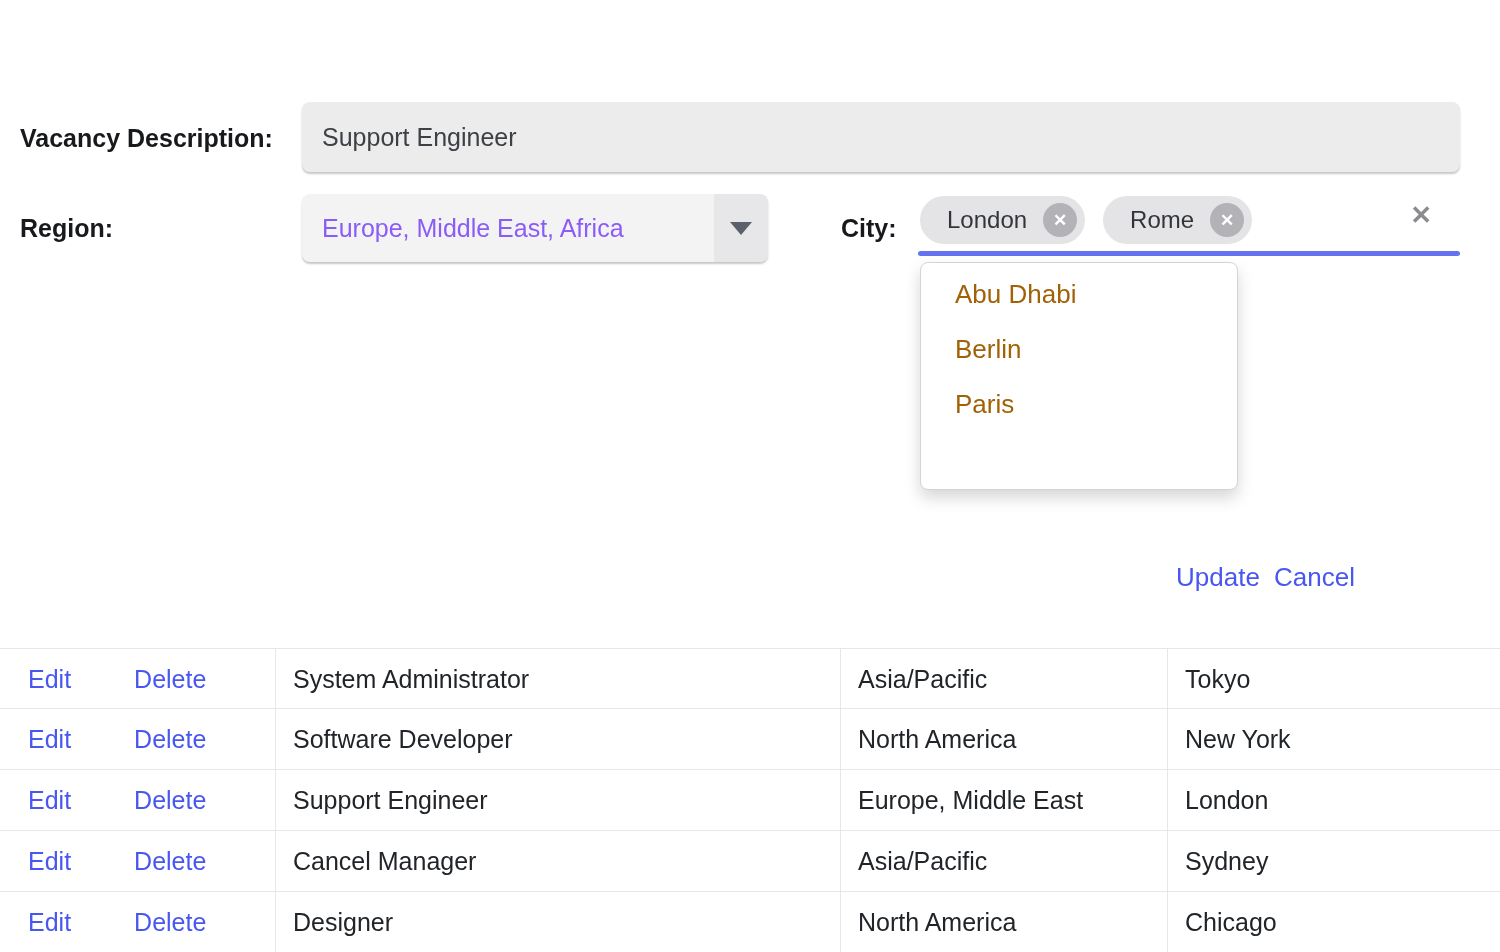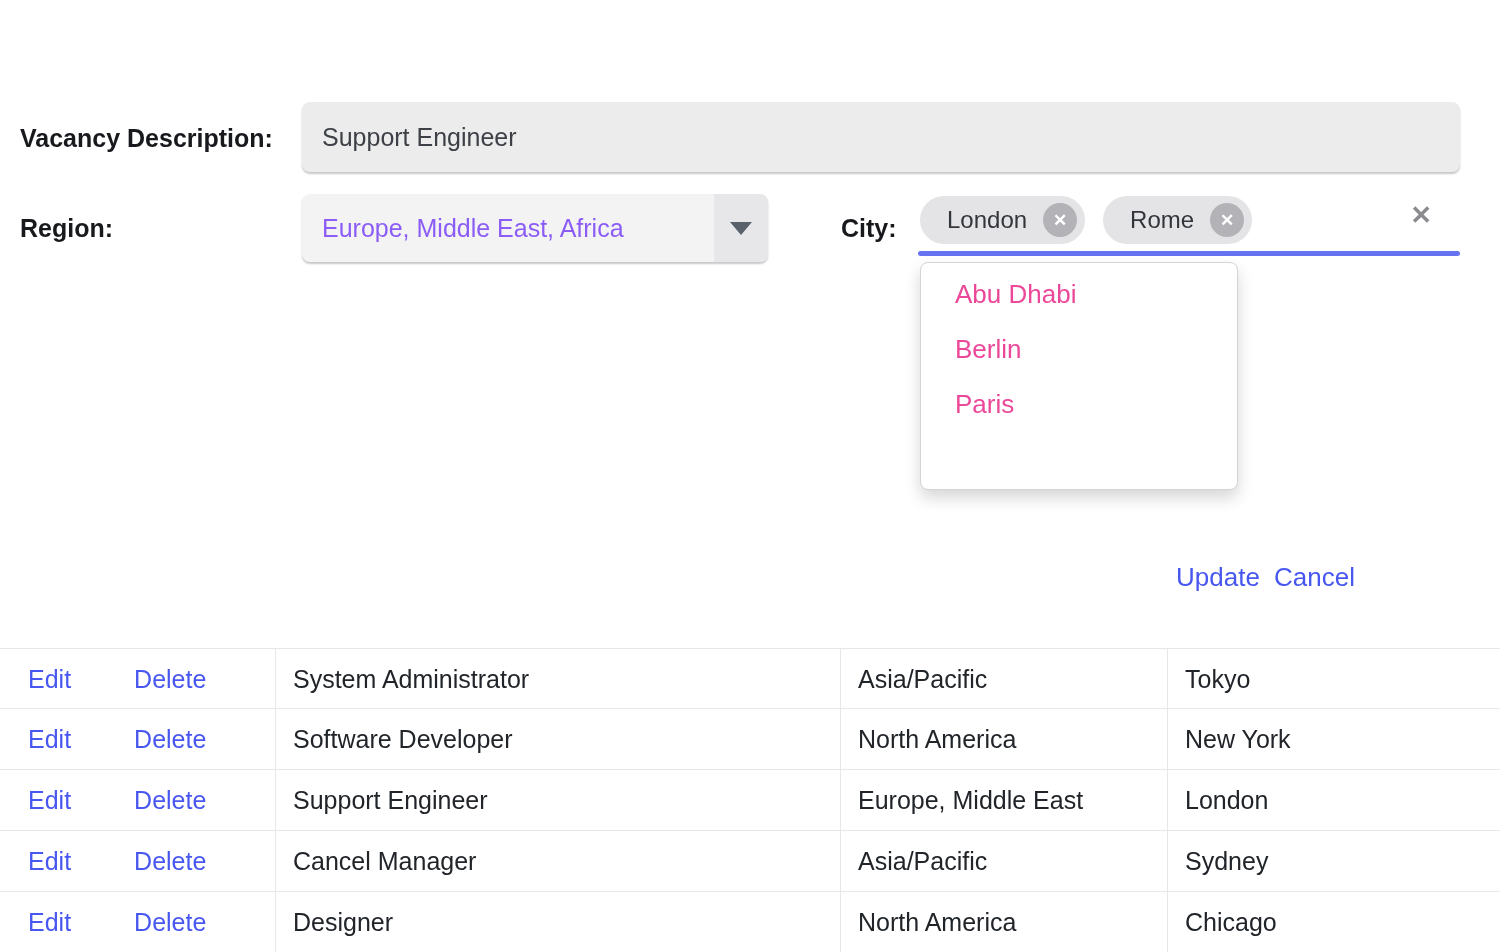--- a/index.html
+++ b/index.html
@@ -164,21 +164,21 @@
     border-radius: 8px;
     box-shadow: 0 8px 16px rgba(0,0,0,0.16);
     padding-top: 4px;
     z-index: 10;
   }
   .dropdown-item {
     height: 55px;
     line-height: 55px;
     padding-left: 34px;
     font-size: 26px;
-    color: #ec4899;
+    color: #a16207;
     cursor: pointer;
     white-space: nowrap;
   }
 
   .action-link {
     position: absolute;
     font-size: 26px;
     color: #4857ef;
     text-decoration: none;
     cursor: pointer;

